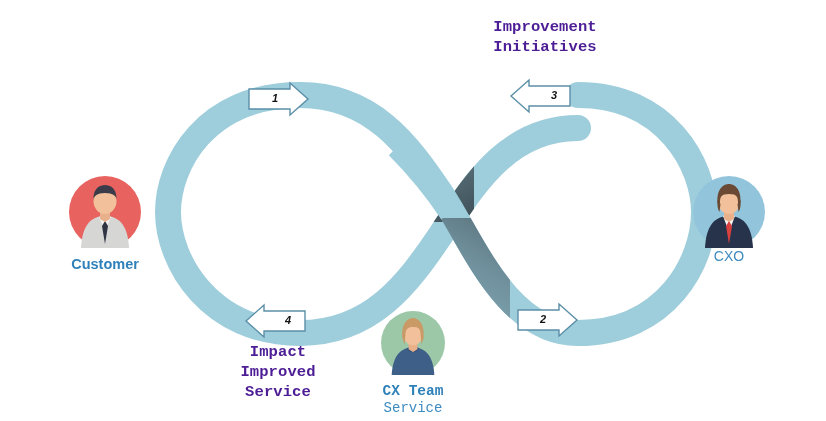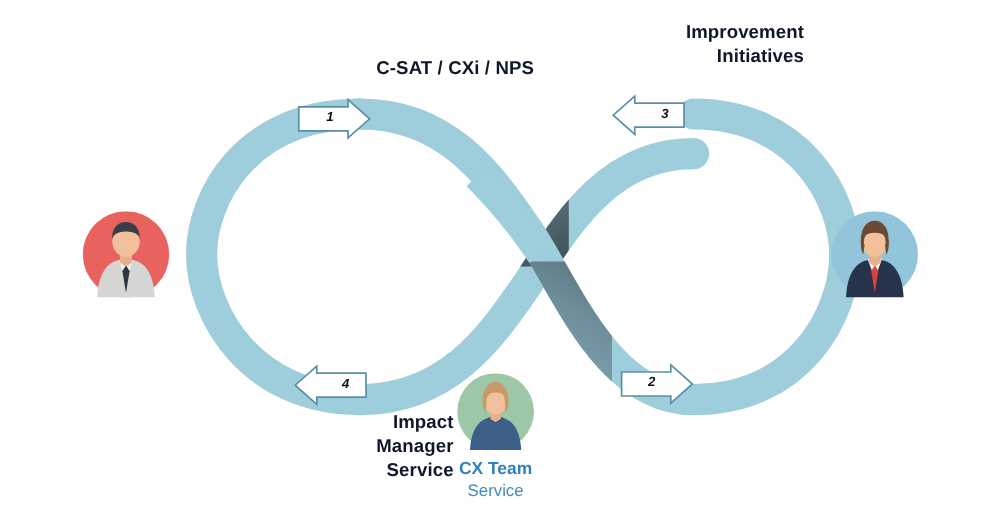--- a/index.html
+++ b/index.html
@@ -21,28 +21,29 @@
     position: absolute;
     left: 0;
     top: 0;
     width: 826px;
     height: 421px;
   }
 
   
   .caption {
     position: absolute;
-    color: #0f172a;
+    color: #4c1d95;
     font-size: 15.5px;
     font-weight: bold;
     line-height: 1.28;
-    text-align: right;
+    text-align: center;
     letter-spacing: 0.1px;
     white-space: pre-line;
     user-select: none;
+    font-family: Liberation Mono, monospace;
   }
   #cap-1 { left: 125px; top: 48px;  width: 320px; }
   #cap-2 { left: 420px; top: 345px; width: 250px; }
   #cap-3 { left: 420px; top: 18px;  width: 250px; }
   #cap-4 { left: 178px; top: 343px; width: 200px; }
 
   
   .arrow-num {
     position: absolute;
     font-size: 11px;
@@ -78,21 +79,21 @@
   }
   .actor-sub {
     display: block;
     color: #3e8cc0;
     font-size: 14px;
     font-weight: normal;
     line-height: 1.25;
   }
   #actor-customer { left: 32px;  top: 176px; width: 146px; }
   #actor-manager  { left: 656px; top: 176px; width: 146px; }
-  #actor-cxteam   { left: 340px; top: 311px; width: 146px; }
+  #actor-cxteam   { left: 340px; top: 311px; width: 146px; font-family: Liberation Mono, monospace; }
 </style>
 </head>
 <body>
 
 <div id="stage">
 
   <svg id="loop-svg" viewBox="0 0 826 421">
     <defs>
 
       <linearGradient id="crossShadeA" x1="0" y1="0" x2="1" y2="1">
@@ -167,45 +168,45 @@
     <g>
       <path d="M 518 310 L 559 310 L 559 304 L 577 320 L 559 336 L 559 330 L 518 330 Z" fill="#ffffff" stroke="#5b8fa8" stroke-width="1.4" stroke-linejoin="miter"></path>
     </g>
   </svg>
 
   <div class="arrow-num" id="num-1">1</div>
   <div class="arrow-num" id="num-2">2</div>
   <div class="arrow-num" id="num-3">3</div>
   <div class="arrow-num" id="num-4">4</div>
 
-  <div class="caption" id="cap-1">C-SAT / CXi / NPS</div>
   <div class="caption" id="cap-3">Improvement
 Initiatives</div>
   <div class="caption" id="cap-4">Impact
-Manager
+Improved
 Service</div>
 
   <div class="actor" id="actor-customer">
     <svg class="actor-avatar" width="72" height="72" viewBox="0 0 72 72">
       <circle cx="36" cy="36" r="36" fill="#e8635f"></circle>
       <g>
 
         <path d="M 36 40 C 20 40, 13 52, 12 72 L 60 72 C 59 52, 52 40, 36 40 Z" fill="#d6d7d4"></path>
 
         <path d="M 30 41 L 36 55 L 42 41 L 38 39 L 36 42 L 34 39 Z" fill="#f3f3f1"></path>
 
         <path d="M 36 45 L 33 50 L 36 68 L 39 50 Z" fill="#2f3542"></path>
 
         <path d="M 31 32 L 41 32 L 41 43 L 36 46 L 31 43 Z" fill="#e8b18c"></path>
 
         <ellipse cx="36" cy="25" rx="11.5" ry="13" fill="#f2c19b"></ellipse>
 
         <path d="M 24.5 24 C 24 12, 31 9, 36 9 C 41 9, 48 12, 47.5 24 C 47.5 20, 44 17, 36 17 C 28 17, 25 20, 24.5 24 Z" fill="#3b3b4a"></path>
       </g>
     </svg>
+    <span class="actor-name">Customer</span>
   </div>
 
   <div class="actor" id="actor-manager">
     <svg class="actor-avatar" width="72" height="72" viewBox="0 0 72 72">
       <circle cx="36" cy="36" r="36" fill="#92c5dc"></circle>
       <g>
 
         <path d="M 36 40 C 20 40, 13 52, 12 72 L 60 72 C 59 52, 52 40, 36 40 Z" fill="#26334a"></path>
 
         <path d="M 30 40 L 36 56 L 42 40 L 38 38 L 36 42 L 34 38 Z" fill="#f6f6f6"></path>
@@ -214,20 +215,21 @@
 
         <path d="M 31 32 L 41 32 L 41 43 L 36 46 L 31 43 Z" fill="#e8b18c"></path>
 
         <ellipse cx="36" cy="25" rx="11" ry="13" fill="#f2c19b"></ellipse>
 
         <path d="M 24.5 27 C 23.5 12, 31 8, 36 8 C 41 8, 48.5 12, 47.5 27 L 45 27 C 45 21, 44 18, 36 18 C 28 18, 27 21, 27 27 Z" fill="#6b4a35"></path>
         <path d="M 24.5 24 C 24 30, 25 34, 26.5 36 L 27.5 28 Z" fill="#6b4a35"></path>
         <path d="M 47.5 24 C 48 30, 47 34, 45.5 36 L 44.5 28 Z" fill="#6b4a35"></path>
       </g>
     </svg>
+    <span class="actor-sub">CXO</span>
   </div>
 
   <div class="actor" id="actor-cxteam">
     <svg class="actor-avatar" width="64" height="64" viewBox="0 0 72 72">
       <circle cx="36" cy="36" r="36" fill="#9cc8a8"></circle>
       <g>
 
         <path d="M 36 41 C 20 41, 13 53, 12 72 L 60 72 C 59 53, 52 41, 36 41 Z" fill="#3e5f87"></path>
 
         <path d="M 29 42 C 31 48, 41 48, 43 42 L 39 40 L 36 43 L 33 40 Z" fill="#33527a"></path>

